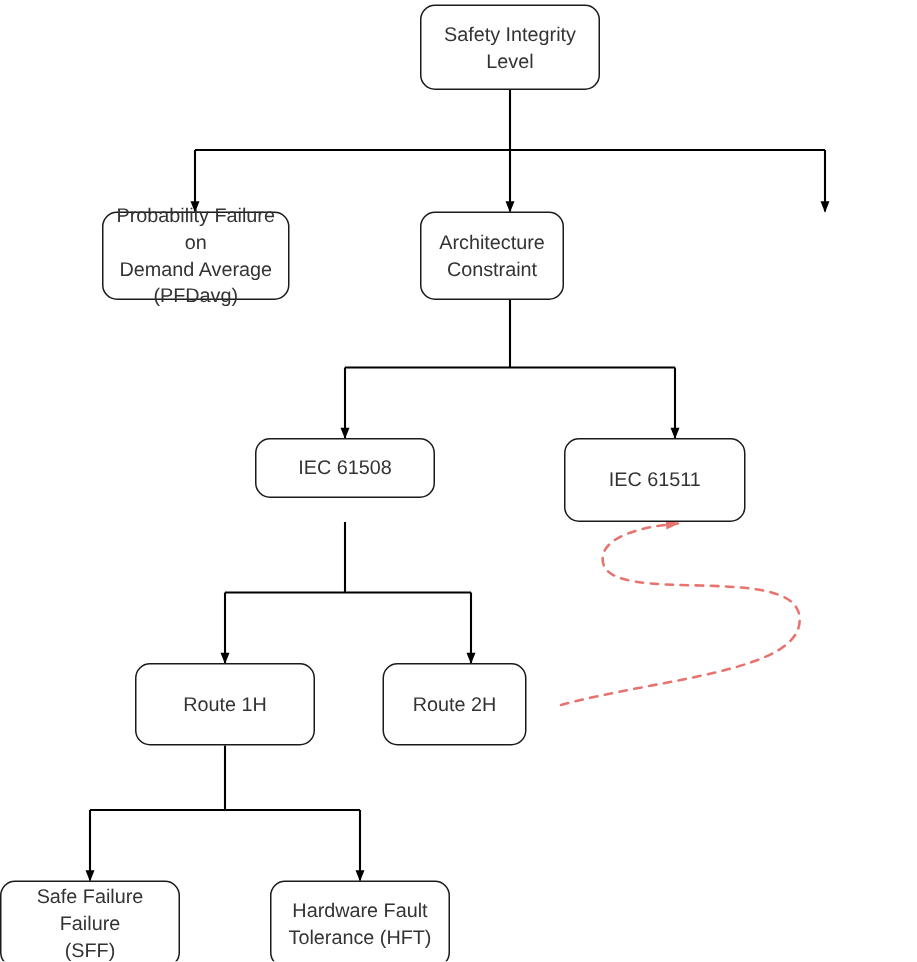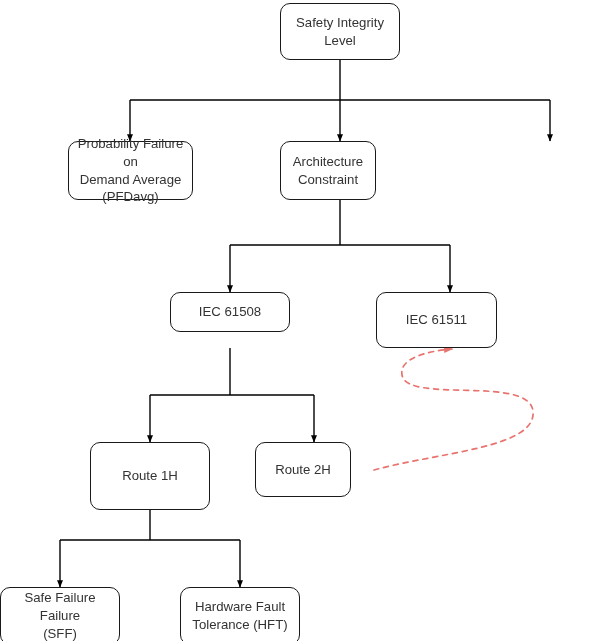--- a/index.html
+++ b/index.html
@@ -106,21 +106,21 @@
 
 
   <div class="node" style="left:170px; top:292px; width:120px; height:40px;">
     <span class="node-label">IEC 61508</span>
   </div>
 
   <div class="node" style="left:376px; top:292px; width:121px; height:56px;">
     <span class="node-label">IEC 61511</span>
   </div>
 
-  <div class="node" style="left:90px; top:442px; width:120px; height:68px;">
+  <div class="node" style="left:90px; top:442px; width:120px; height:55px;">
     <span class="node-label">Route 1H</span>
   </div>
 
   <div class="node" style="left:255px; top:442px; width:96px; height:55px;">
     <span class="node-label">Route 2H</span>
   </div>
 
   <div class="node" style="left:0px; top:587px; width:120px; height:58px;">
     <span class="node-label">Safe Failure Failure
 (SFF)</span>

